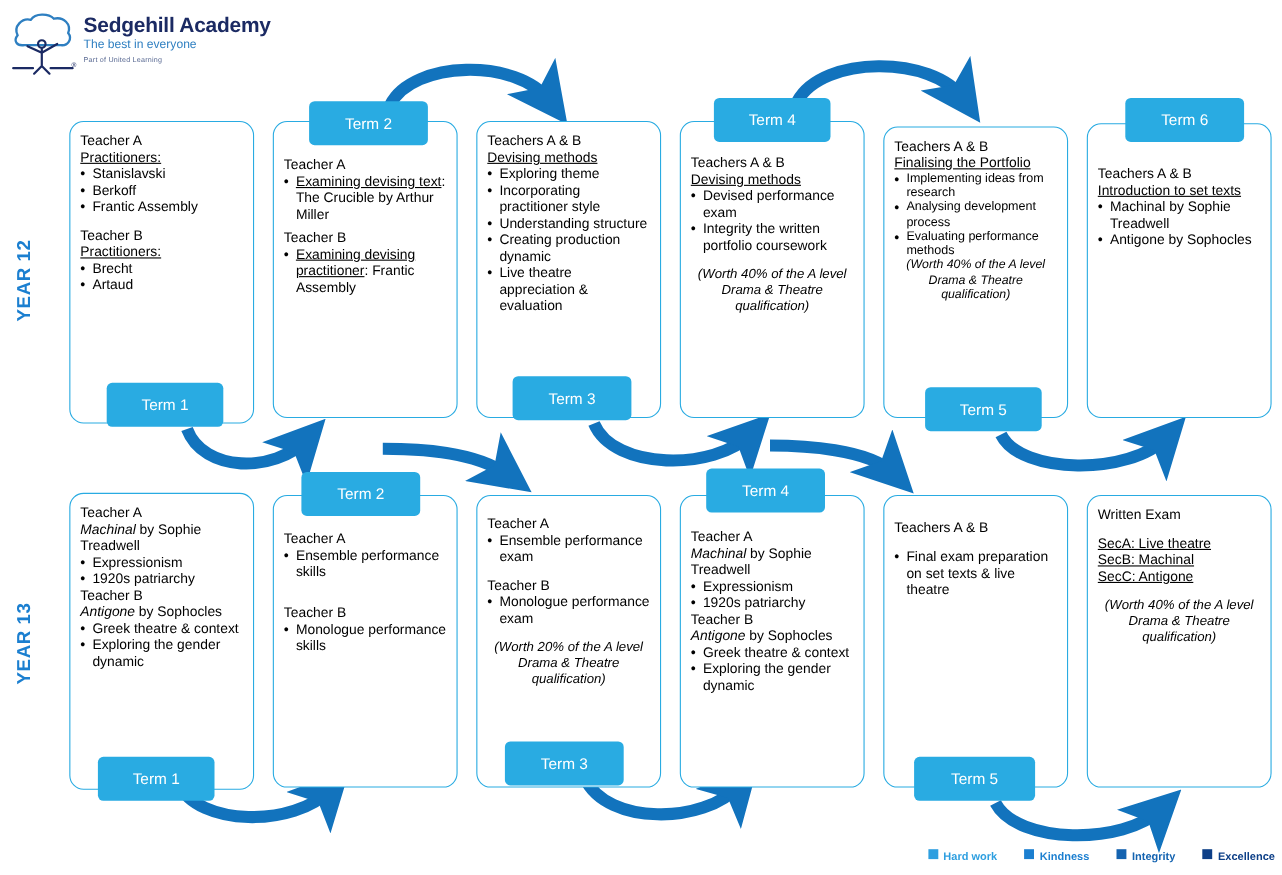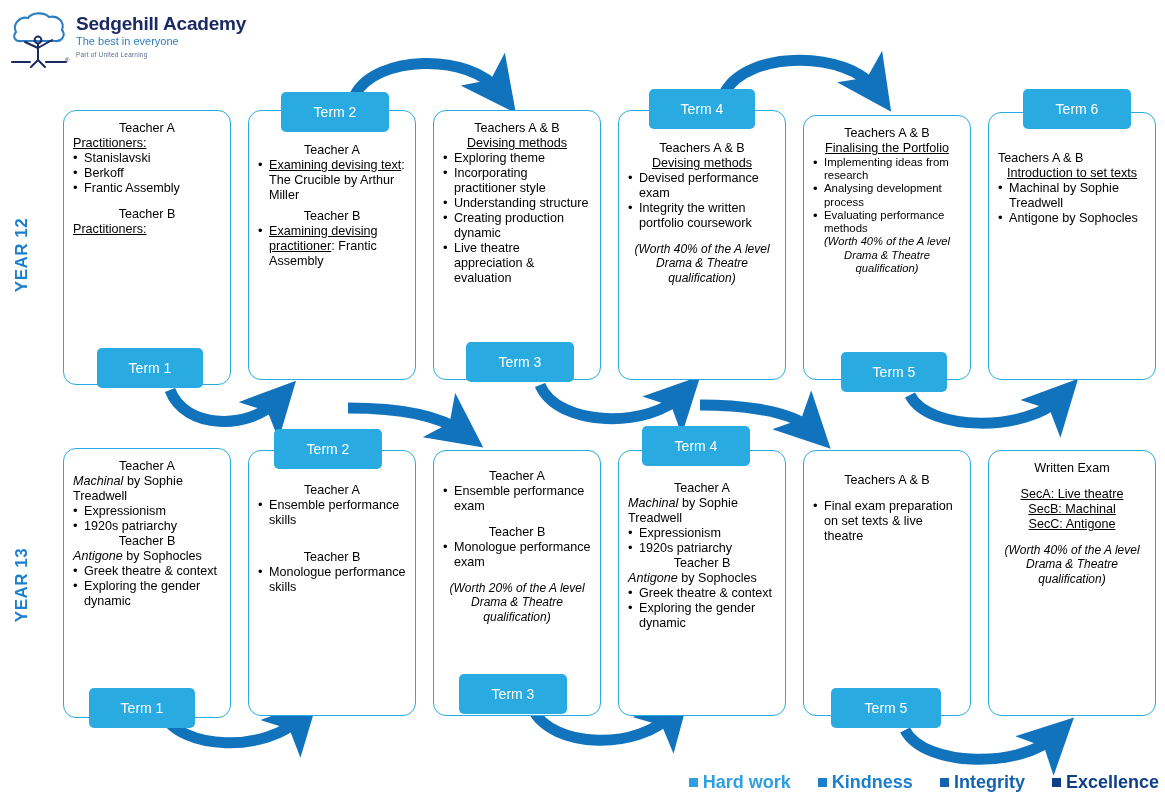--- a/index.html
+++ b/index.html
@@ -19,21 +19,21 @@
   .year-label{position:absolute;color:#1b7fd0;font-weight:bold;font-size:17px;
               letter-spacing:.5px;transform:rotate(-90deg);transform-origin:50% 50%;
               white-space:nowrap;text-align:center;}
   #year12{left:-23px;top:245px;width:90px;}
   #year13{left:-23px;top:575px;width:90px;}
 
   
   .box{position:absolute;border:1.6px solid #29abe2;border-radius:13px;background:#fff;
        box-sizing:border-box;padding:10px 9px 8px 9px;font-size:12.6px;line-height:1.19;
        z-index:3;}
-  .box .ctr{text-align:center;}
+  .box .ctr{text-align:left;}
   .box .u{text-decoration:underline;}
   .box .b{font-weight:normal;}
   .box .i{font-style:italic;}
   .box ul{margin:0;padding:0;list-style:none;}
   .box ul li{position:relative;padding-left:11px;margin-bottom:0px;}
   .box ul li:before{content:"\2022";position:absolute;left:0;top:-1px;font-size:13px;}
   .sp{height:11px;}
   .sp-s{height:6px;}
   .note{text-align:center;font-style:italic;font-size:12px;line-height:1.2;}
   .note-sm{text-align:center;font-style:italic;font-size:11.2px;line-height:1.18;}
@@ -43,21 +43,21 @@
   
   .term{position:absolute;background:#29abe2;color:#fff;border-radius:5px;
         font-size:14px;display:flex;align-items:center;justify-content:center;
         z-index:6;}
 
   
   #arrows{position:absolute;left:0;top:0;width:1165px;height:795px;z-index:1;}
 
   
   .legend{position:absolute;left:0;top:772px;width:1159px;text-align:right;
-          font-size:18px;font-weight:bold;}
+          font-size:10px;font-weight:bold;}
   .legend .li{display:inline-block;margin-left:22px;white-space:nowrap;}
   .legend .sw{display:inline-block;width:9px;height:9px;margin-right:5px;
               vertical-align:1px;}
 </style>
 </head>
 <body>
 
 <div class="logo-wrap">
   <svg class="logo-mark" viewBox="0 0 62 62">
     <path d="M8 22 C4 14 12 6 20 8 C24 2 36 2 41 7 C50 5 57 12 54 20 C58 25 54 32 47 31 L14 31 C7 32 4 27 8 22 Z" fill="none" stroke="#2e7fc1" stroke-width="2.1"></path>
@@ -113,20 +113,24 @@
   <div class="ctr">Teacher A</div>
   <div class="u">Practitioners:</div>
   <ul>
     <li>Stanislavski</li>
     <li>Berkoff</li>
     <li>Frantic Assembly</li>
   </ul>
   <div class="sp"></div>
   <div class="ctr">Teacher B</div>
   <div class="u">Practitioners:</div>
+  <ul>
+    <li>Brecht</li>
+    <li>Artaud</li>
+  </ul>
 </div>
 <div class="term" style="left:97px;top:348px;width:106px;height:40px;">Term 1</div>
 
 <div class="box" style="left:248px;top:110px;width:168px;height:270px;padding-top:32px;">
   <div class="ctr">Teacher A</div>
   <ul>
     <li><span class="u">Examining devising text</span><span>: The Crucible by Arthur Miller</span></li>
   </ul>
   <div class="sp-s"></div>
   <div class="ctr">Teacher B</div>

